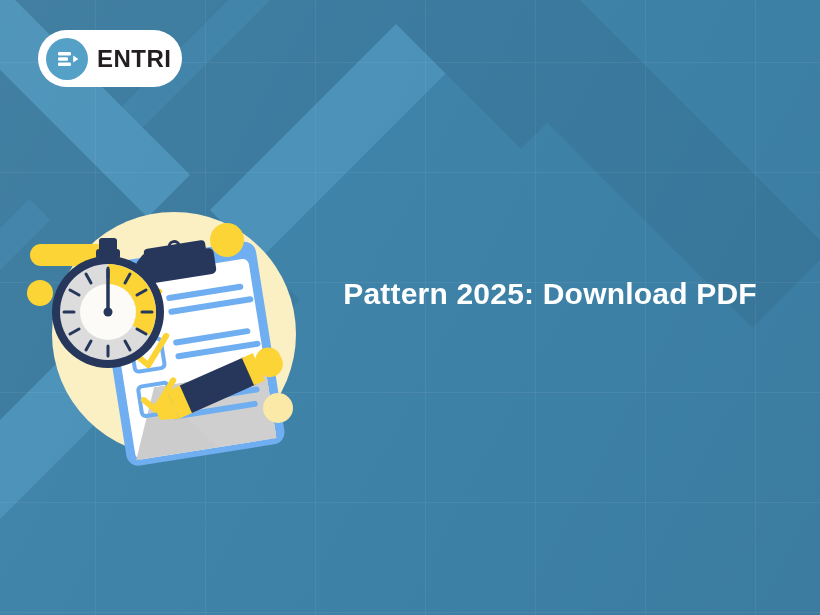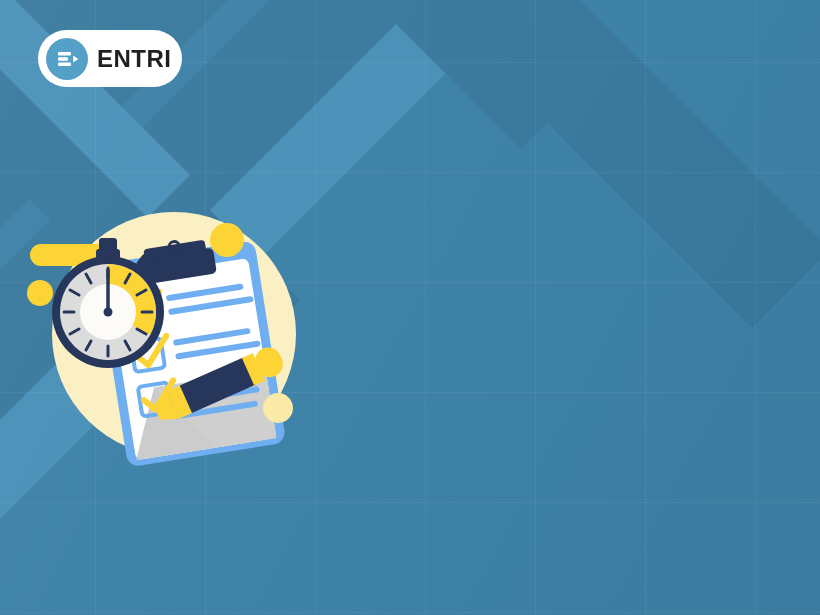--- a/index.html
+++ b/index.html
@@ -120,20 +120,21 @@
         <rect x="6" y="8" width="13" height="3.4" rx="1.2" fill="#FFFFFF"></rect>
         <rect x="6" y="13.3" width="10" height="3.4" rx="1.2" fill="#FFFFFF"></rect>
         <rect x="6" y="18.6" width="13" height="3.4" rx="1.2" fill="#FFFFFF"></rect>
         <path d="M21.2 11.6 L26.4 15 L21.2 18.4 Z" fill="#FFFFFF"></path>
       </svg>
     </span>
     <span class="logo-word">ENTRI</span>
   </div>
 
   <div class="headline">
+    <div>Pattern 2025: Download PDF</div>
   </div>
 
   <div class="illus">
     <svg width="300" height="280" viewBox="0 0 300 280" aria-hidden="true">
 
       <circle cx="152" cy="138" r="122" fill="#FBEFC4"></circle>
 
       <g>
         <rect x="8" y="48" width="88" height="22" rx="11" fill="#FCD435"></rect>
         <rect x="40" y="85" width="110" height="24" rx="12" fill="#FCD435"></rect>

